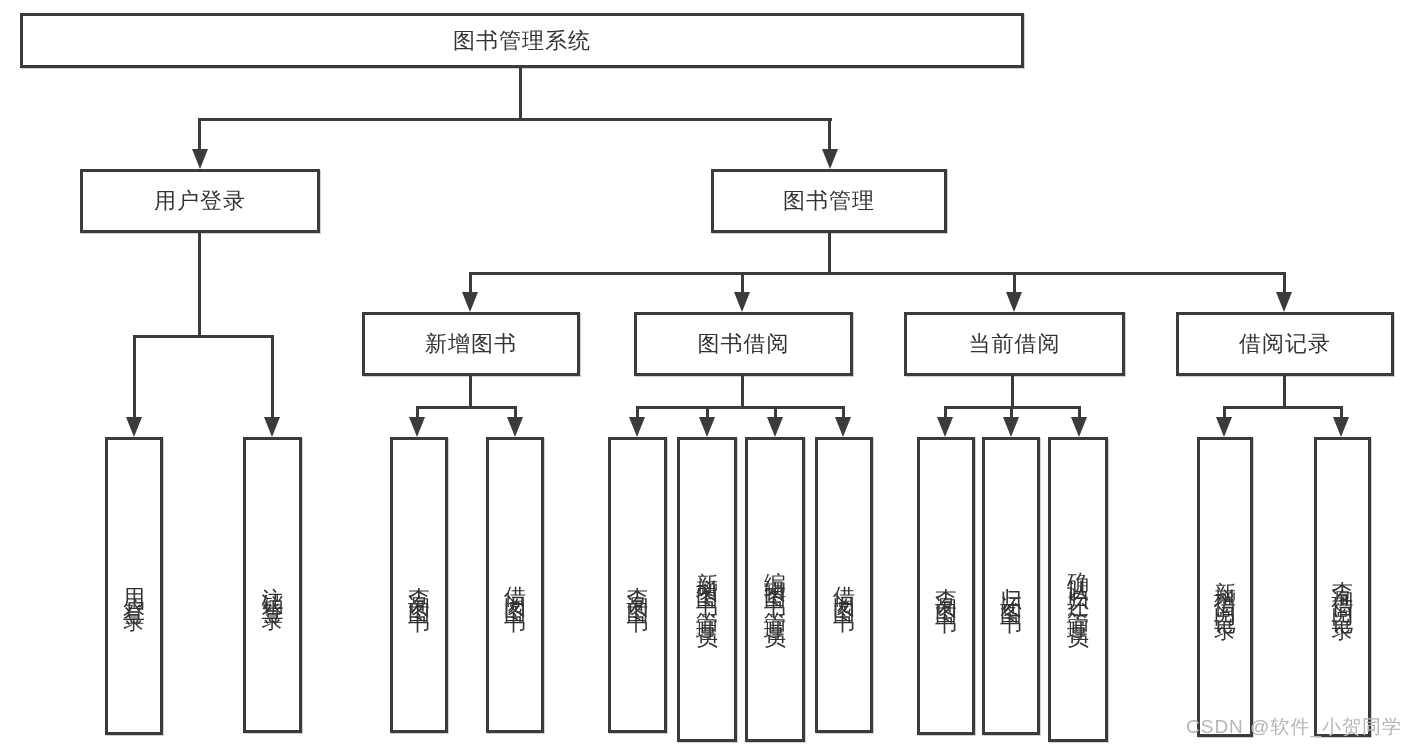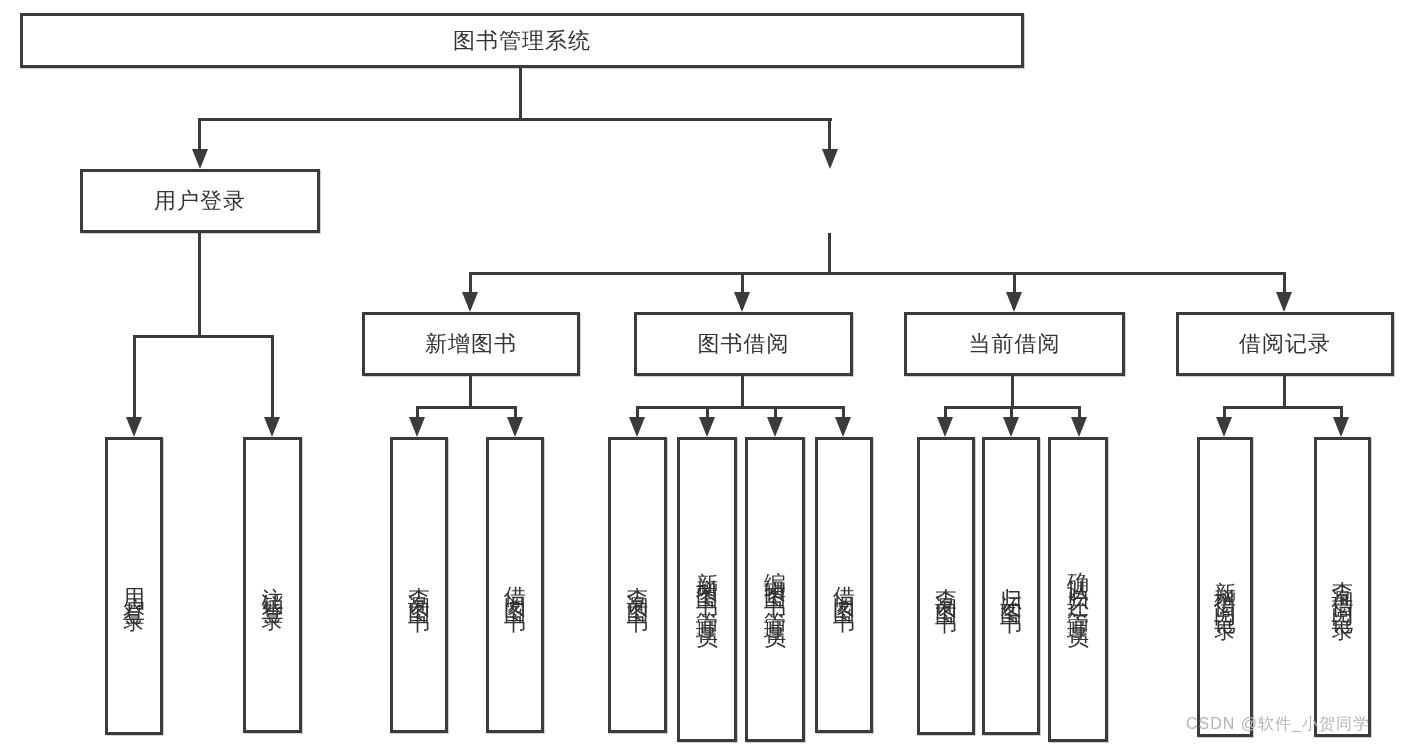--- a/index.html
+++ b/index.html
@@ -24,41 +24,44 @@
   }
   .v{position:absolute;width:3px;background:#3b3b3b;}
   .h{position:absolute;height:3px;background:#3b3b3b;}
   .ah{
     position:absolute;width:0;height:0;
     border-left:8px solid transparent;border-right:8px solid transparent;
     border-top:20px solid #3b3b3b;
   }
   #watermark{
     position:absolute;left:1186px;top:714px;z-index:5;
-    font-size:16px;color:#b5b5b5;letter-spacing:1px;white-space:nowrap;
+    font-size:19px;color:#b5b5b5;letter-spacing:1px;white-space:nowrap;
   }
 </style>
 </head>
 <body>
 
 <div id="stage">
 
   <div class="box" style="left:20px;top:13px;width:1004px;height:55px;">
     <span class="lbl">图书管理系统</span>
   </div>
 
   <div class="v" style="left:519px;top:68px;height:50px;"></div>
   <div class="h" style="left:198px;top:118px;width:634px;"></div>
   <div class="v" style="left:198px;top:118px;height:34px;"></div>
   <div class="ah" style="left:192px;top:149px;"></div>
   <div class="v" style="left:828px;top:118px;height:34px;"></div>
   <div class="ah" style="left:822px;top:149px;"></div>
 
   <div class="box" style="left:80px;top:169px;width:240px;height:64px;">
     <span class="lbl">用户登录</span>
+  </div>
+  <div class="box" style="left:711px;top:169px;width:236px;height:64px;">
+    <span class="lbl">图书管理</span>
   </div>
 
   <div class="v" style="left:198px;top:233px;height:102px;"></div>
   <div class="h" style="left:133px;top:335px;width:141px;"></div>
   <div class="v" style="left:133px;top:335px;height:86px;"></div>
   <div class="ah" style="left:126px;top:417px;"></div>
   <div class="v" style="left:271px;top:335px;height:86px;"></div>
   <div class="ah" style="left:264px;top:417px;"></div>
 
   <div class="leaf" style="left:105px;top:437px;width:58px;height:298px;">

